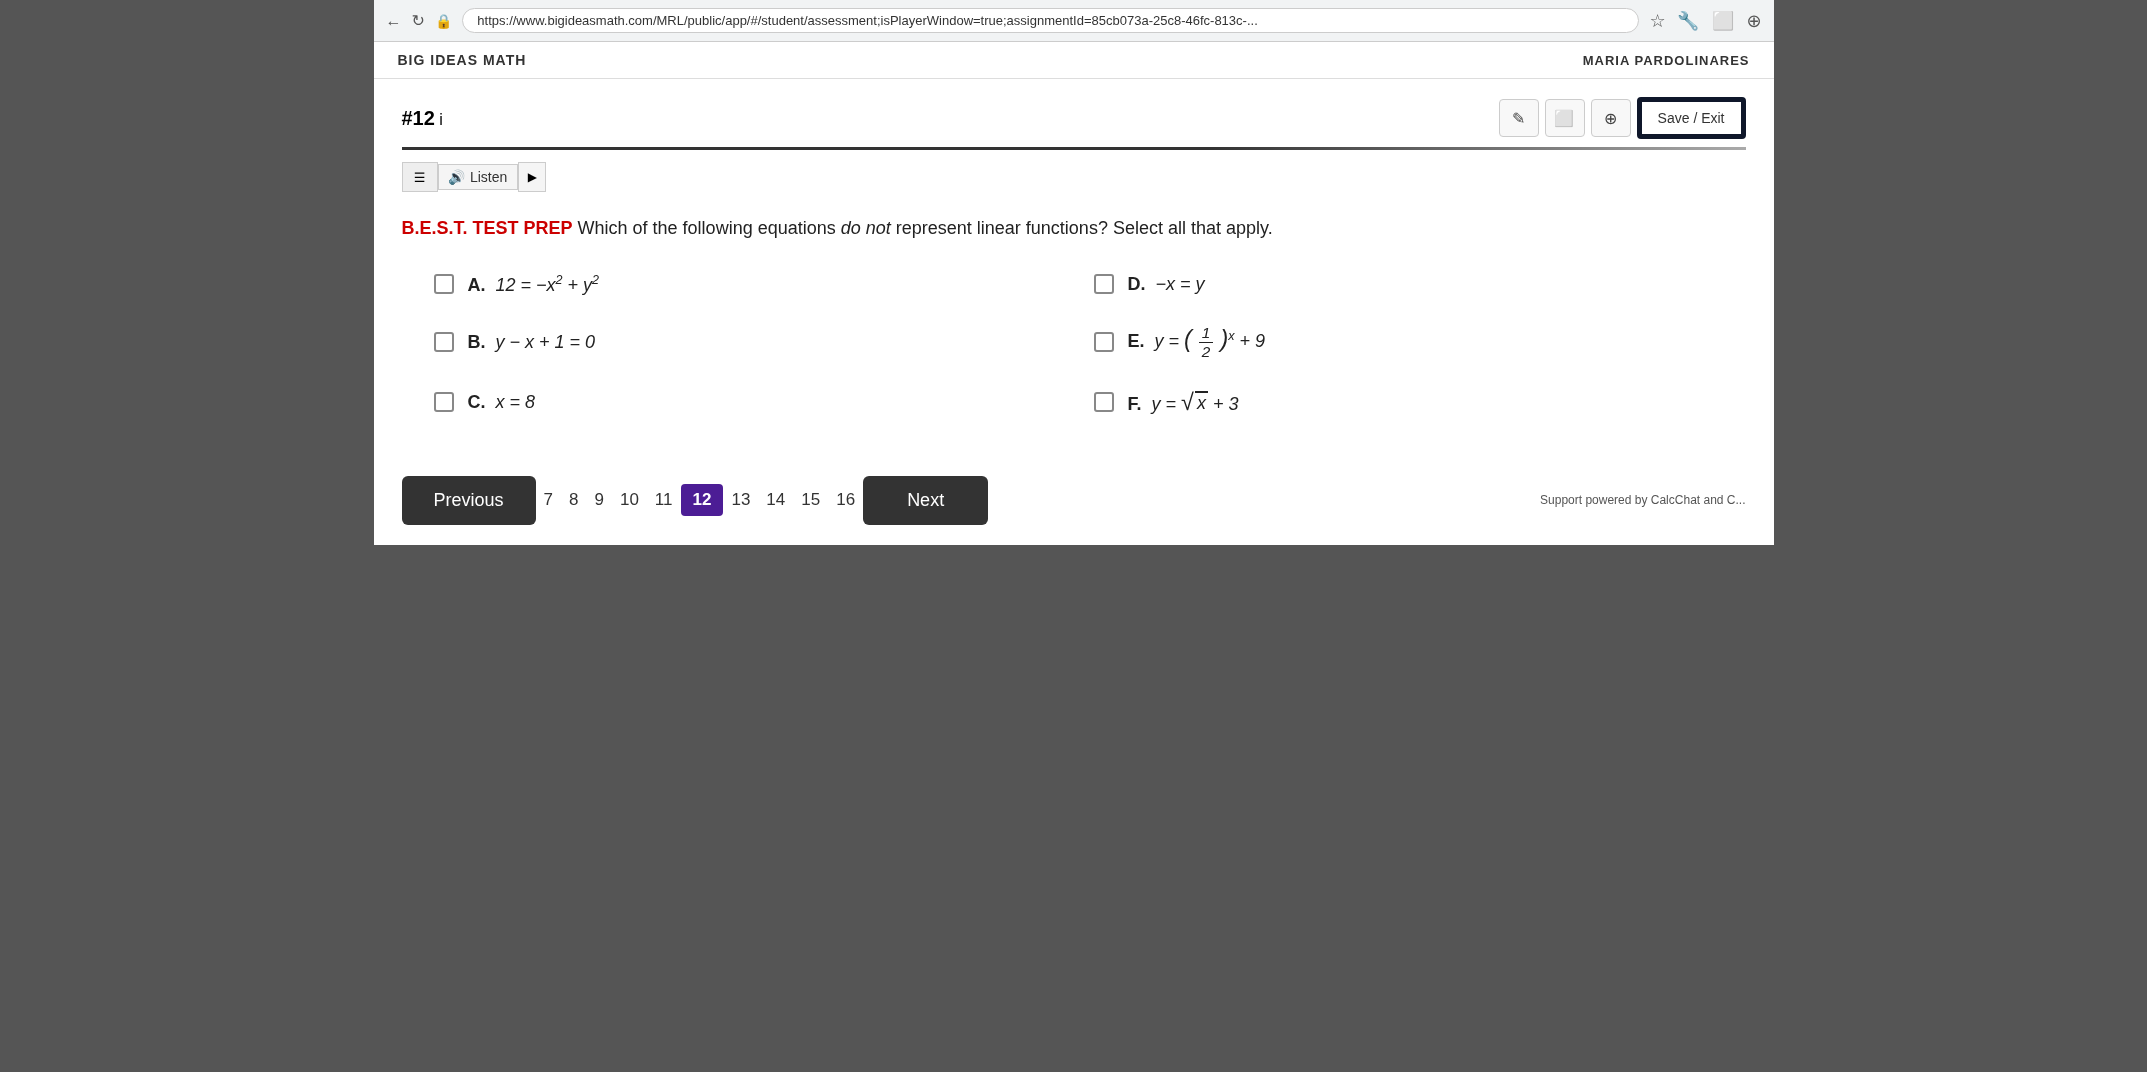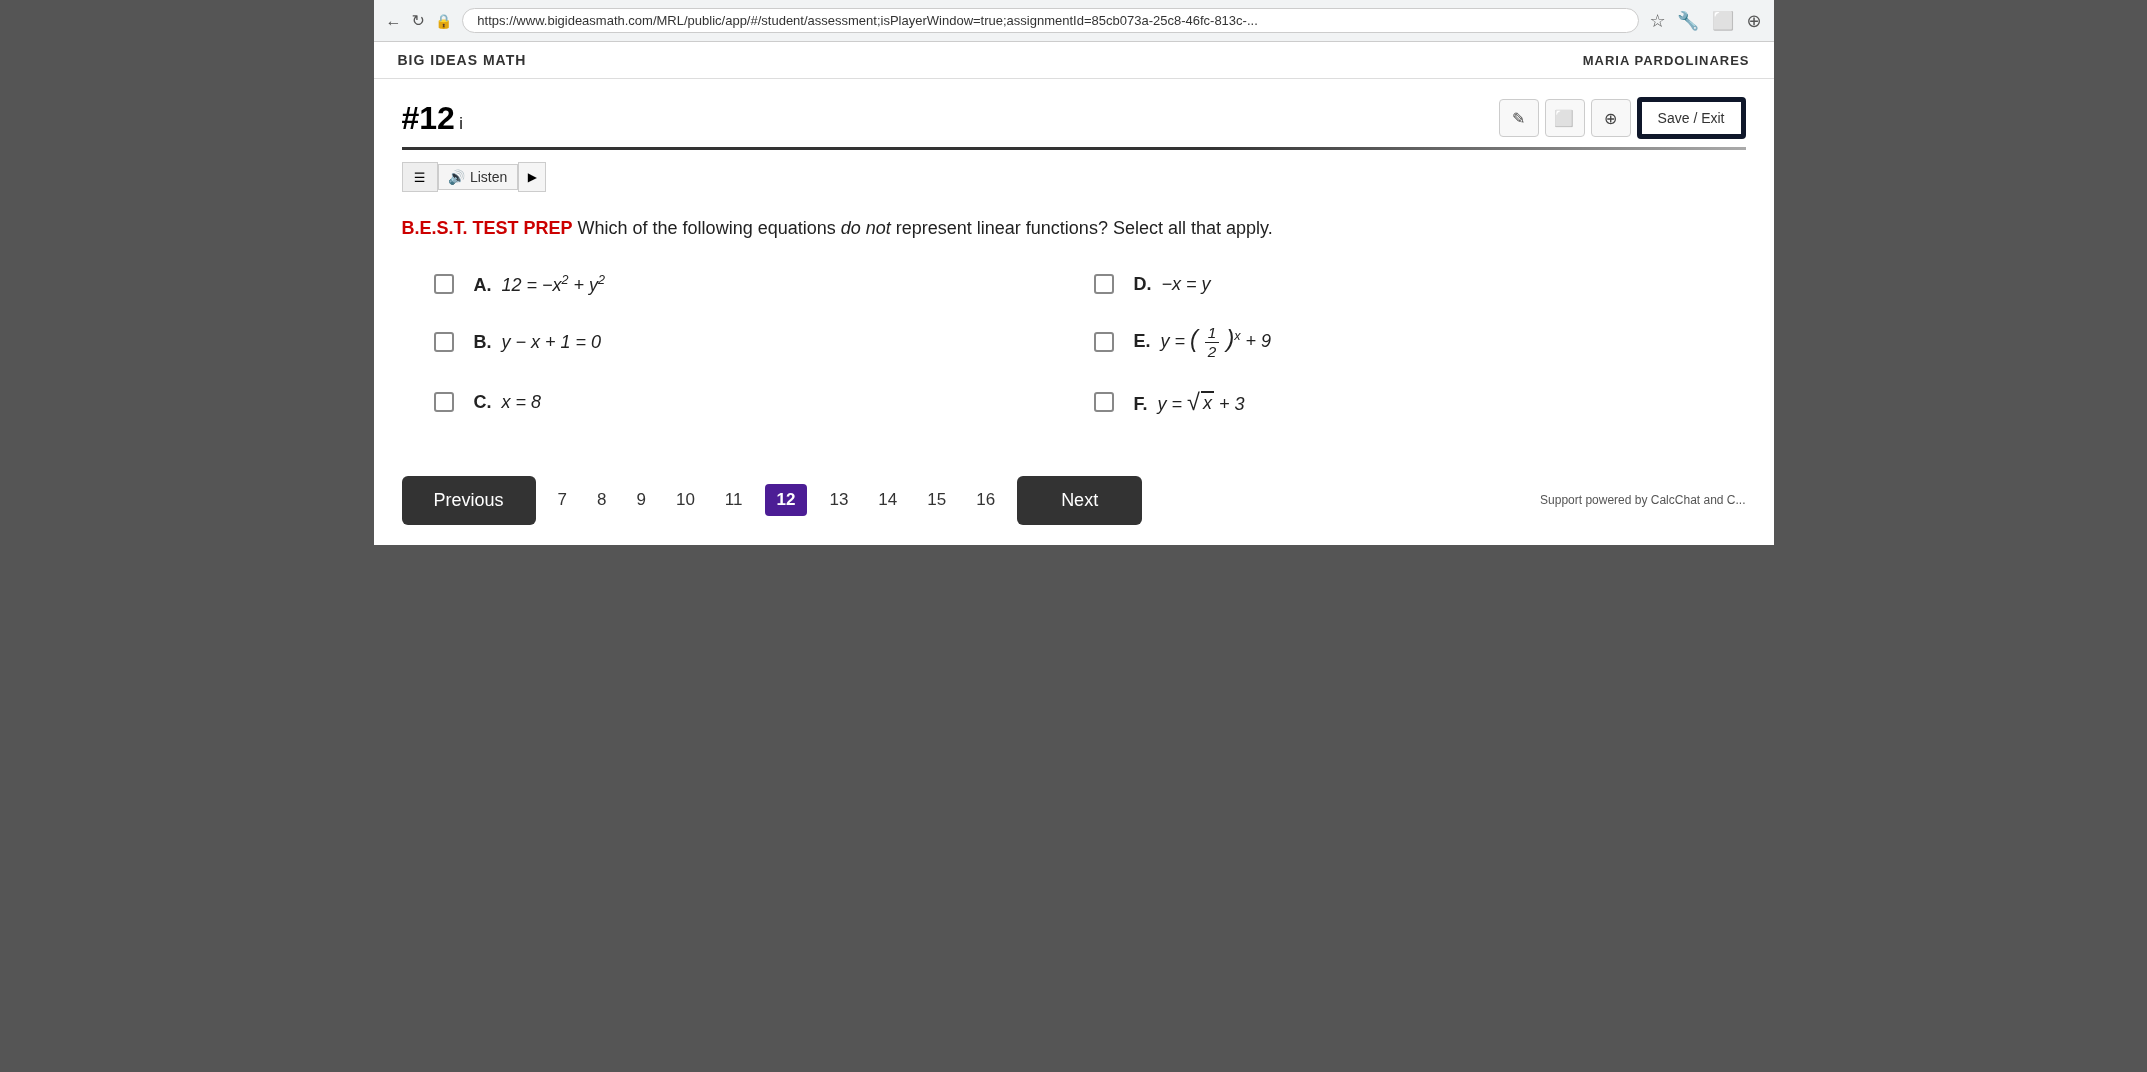--- a/index.html
+++ b/index.html
@@ -159,21 +159,21 @@
     
     .choices-grid {
       display: grid;
       grid-template-columns: 1fr 1fr;
       gap: 28px 40px;
       padding: 0 60px 40px 60px;
     }
     .choice-item {
       display: flex;
       align-items: center;
-      gap: 20px;
+      gap: 14px;
       font-size: 18px;
       color: #222;
     }
     .choice-checkbox {
       width: 20px;
       height: 20px;
       border: 2px solid #888;
       border-radius: 3px;
       flex-shrink: 0;
       cursor: pointer;
@@ -209,21 +209,20 @@
     }
     .sqrt-radicand {
       border-top: 2px solid #222;
       padding: 0 2px;
     }
     
     .nav-bar {
       padding: 20px 28px;
       display: flex;
       align-items: center;
-      gap: 14px;
     }
     .nav-prev-btn {
       background: #333;
       color: #fff;
       border: none;
       border-radius: 6px;
       padding: 14px 32px;
       font-size: 18px;
       cursor: pointer;
       font-weight: 500;
@@ -277,21 +276,21 @@
     </div>
   </div>
 
   <div class="app-header">
     <span class="app-brand">BIG IDEAS MATH</span>
     <span class="app-user">MARIA PARDOLINARES</span>
   </div>
 
   <div class="question-header">
     <div>
-      <span style="font-size:32px;font-weight:bold;text-align:center;">#12</span>
+      <span style="font-size:20px;font-weight:bold;text-align:center;">#12</span>
       <span class="info-icon">i</span>
     </div>
     <div class="toolbar-buttons">
       <button class="toolbar-btn">✎</button>
       <button class="toolbar-btn">⬜</button>
       <button class="toolbar-btn">⊕</button>
       <button class="save-exit-btn">Save / Exit</button>
     </div>
   </div>
 

